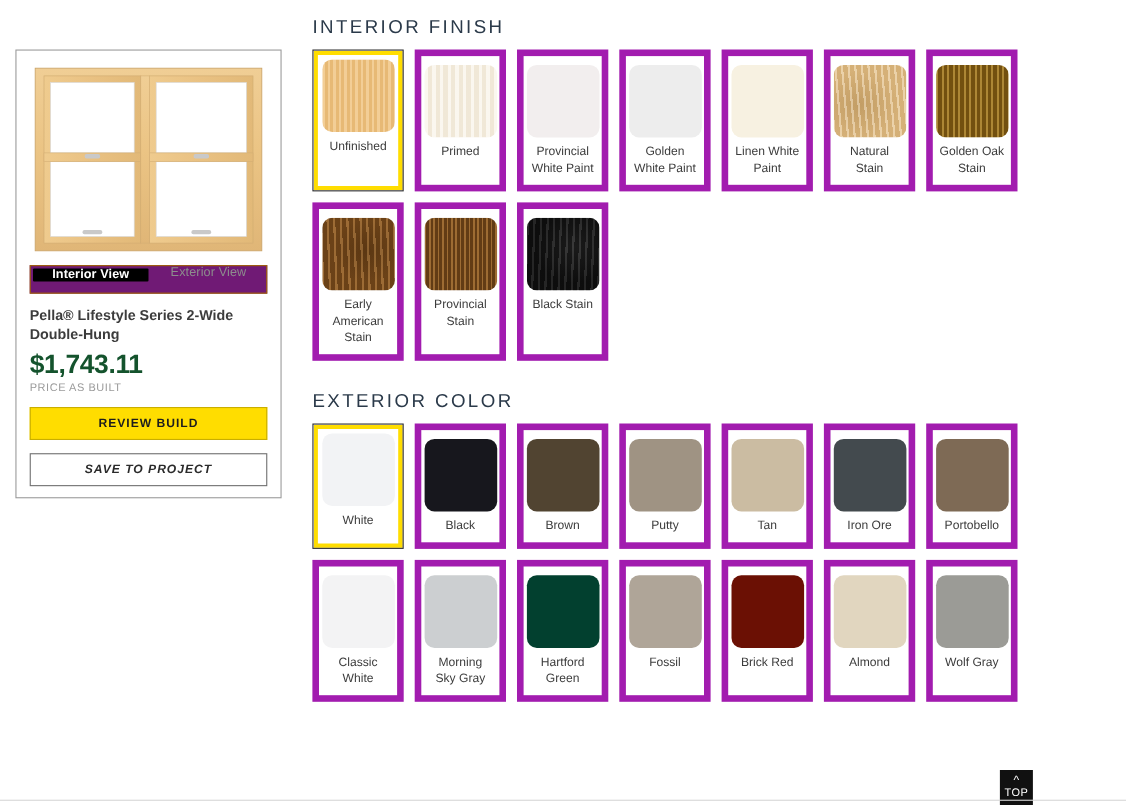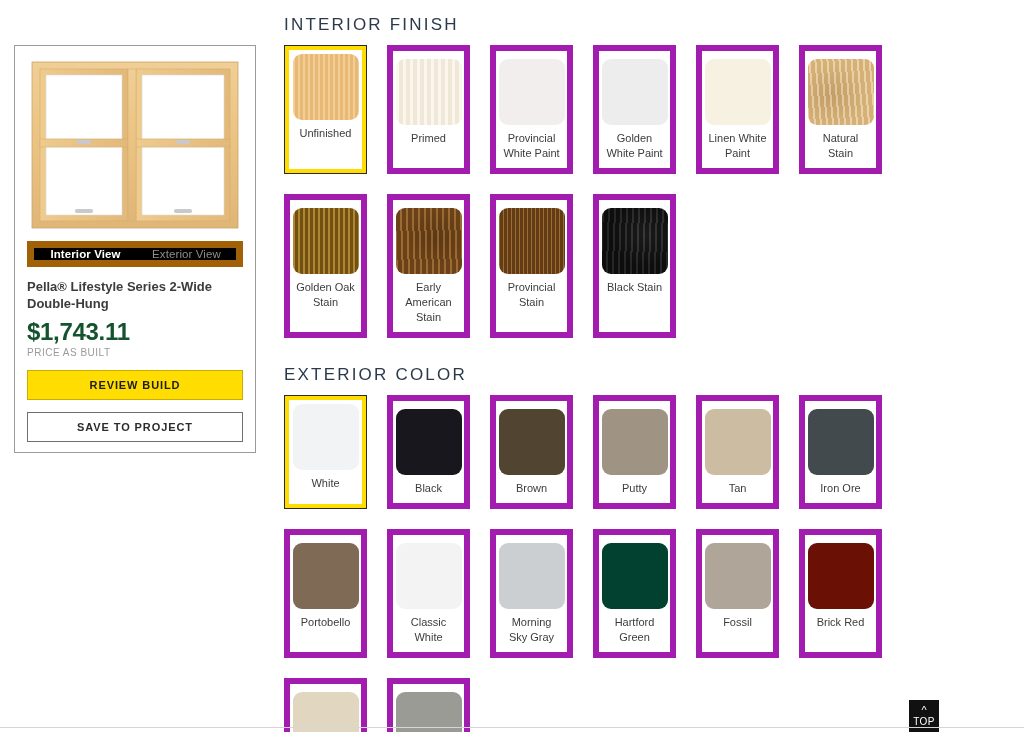--- a/index.html
+++ b/index.html
@@ -20,22 +20,22 @@
   }
   .window-preview {
     margin: 11px 11px 0 11px; width: 218px; height: 176px;
     background:#fff; position: relative;
   }
   .win-svg { display:block; width:100%; height:100%; }
 
   .view-toggle {
     margin: 8px 12px 0 12px;
     width: 216px; height: 26px;
-    border: 7px solid #a16207; background:#000000;
-    display:flex; align-items:center;
+    border: 1px solid #a16207; background:#701a75;
+    display:flex; align-items:flex-start;
   }
   .view-tab {
     flex: 1 1 50%; display:flex; align-items:center; justify-content:center;
     font-size: 11.5px; font-weight: bold; letter-spacing: .1px;
     cursor: pointer; user-select: none;
   }
   .view-tab.active { background:#000; color:#fff; margin:2px; border-radius:1px; }
   .view-tab.inactive { color:#8d8d8d; font-weight: normal; }
 
   .prod-title {
@@ -50,21 +50,21 @@
     margin: 1px 12px 0 12px;
     font-size: 10px; color:#9a9a9a; letter-spacing: .5px;
   }
   .btn {
     display:flex; align-items:center; justify-content:center;
     margin: 12px 12px 0 12px; width: 216px; height: 30px;
     font-size: 11px; font-weight: bold; letter-spacing: .9px;
     cursor:pointer; user-select:none;
   }
   .btn-primary { background:#FFDD00; border:1px solid #c9ae00; color:#1d1d1d; }
-  .btn-secondary { background:#fff; border:1px solid #6f6f6f; color:#2b2b2b; }
+  .btn-secondary { background:#fff; border:1px solid #6f6f6f; color:#2b2b2b;font-style:italic; }
 
   
   .panel { position:absolute; left:284px; top:0; width:700px; }
   .section-title {
     font-size: 17px; color:#2b3a4a; letter-spacing: 2.2px;
     font-weight: normal;
   }
   .swatch-grid { display:flex; flex-wrap:wrap; gap:10px 10px; width: 670px; }
 
   .swatch-card {
@@ -78,21 +78,21 @@
     box-shadow: inset 0 0 0 4px #FFDD00;
   }
   .swatch-chip {
     width: 66px; height: 66px; border-radius: 9px;
     background-size: cover; background-position: center;
   }
   .swatch-label {
     margin-top: 6px; font-size: 11px; color:#3c3c3c;
     text-align:center; line-height: 15px;
   }
-  .ifrow { margin-top: 10px; gap: 20px; }
+  .ifrow { margin-top: 10px; }
 
   
   .top-btn {
     position:absolute; left:909px; top:700px; width:30px; height:32px;
     background:#111; color:#fff; display:flex; flex-direction:column;
     align-items:center; justify-content:center; cursor:pointer;
   }
   .top-btn .chev { font-size: 11px; line-height: 9px; }
   .top-btn .top-lbl { font-size: 10px; letter-spacing:.4px; margin-top:1px; }
 

